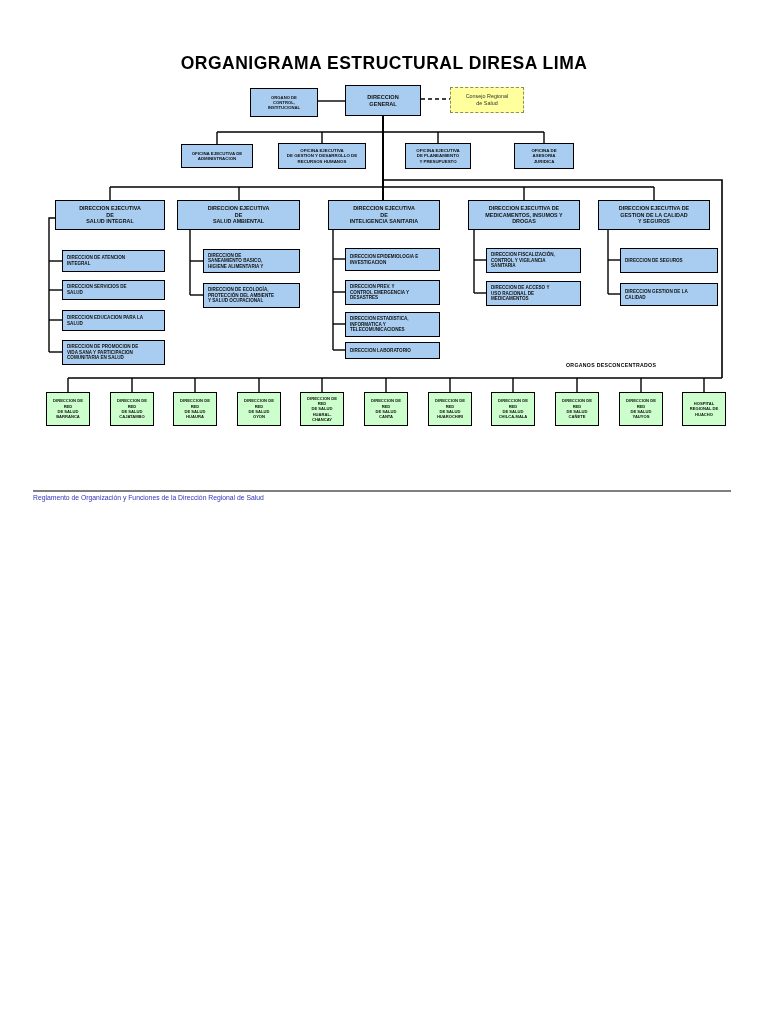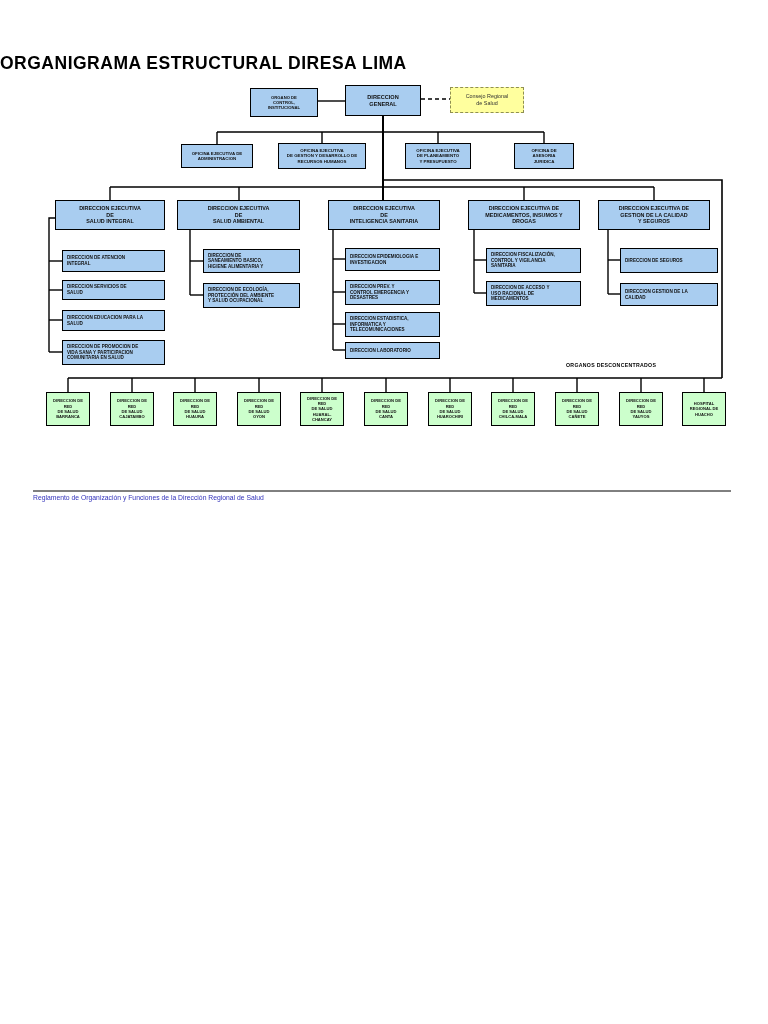--- a/index.html
+++ b/index.html
@@ -16,21 +16,21 @@
     font-weight:bold;
   }
   .node.blue{background:#a9cdf0;}
   .node.green{background:#ccffcc;border-width:1.8px;}
   .node.yellow{background:#ffff9e;border:1.4px dashed #8f8f52;font-weight:normal;color:#333;}
   .node.child{align-items:flex-start;text-align:left;padding:2px 2px 2px 4px;font-size:4.6px;}
   .node.parent{font-size:5.4px;border-width:1.8px;}
   .node.oficina{font-size:4.4px;border-width:1.8px;}
   .node.greenbox{font-size:4.1px;line-height:1.3;}
   #title{
-    position:absolute;left:0;right:0;top:53px;text-align:left;
+    position:absolute;left:0;right:0;top:53px;text-align:center;
     font-size:17.5px;font-weight:bold;letter-spacing:.5px;color:#000;
   }
   #organos-label{
     position:absolute;left:566px;top:362px;font-size:5.2px;font-weight:bold;color:#000;
     letter-spacing:.3px;
   }
   #footer-link{
     position:absolute;left:33px;top:494px;font-size:6.8px;color:#3333bb;
   }
 </style>

